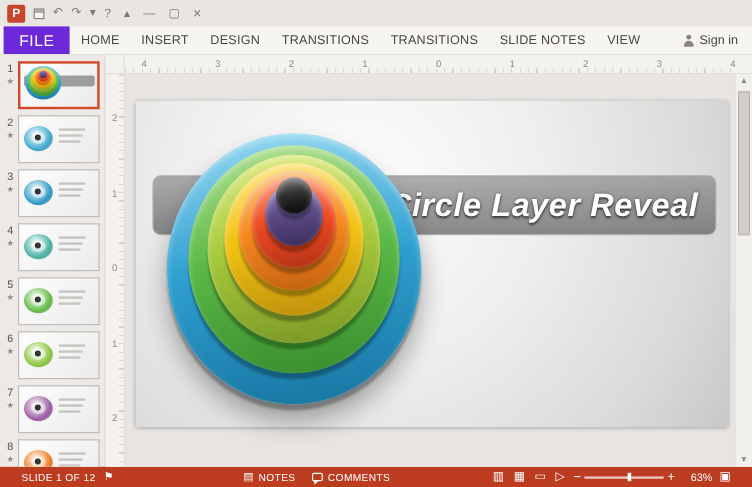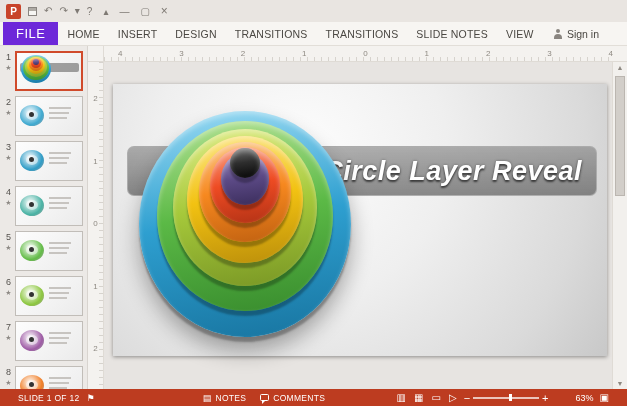--- a/index.html
+++ b/index.html
@@ -13,21 +13,21 @@
 .save-icon{width:9px;height:9px;border:1px solid #8A8580;background:linear-gradient(to bottom,#AFABA5 0 3px,#F7F6F3 3px);display:inline-block;}
 .qat-glyph{font-size:10px;line-height:1;}
 .title-text{flex:1;text-align:center;font-size:10.5px;color:#5A5650;white-space:nowrap;overflow:hidden;}
 .win-controls{display:flex;align-items:center;gap:11px;color:#7E7973;font-size:10px;padding-right:2px;}
 .win-controls .close{font-size:12px;}
 
 .tabrow{height:24px;background:#F7F5F2;display:flex;align-items:stretch;flex:0 0 auto;border-bottom:1px solid #E2DED8;}
 .file-tab{background:#6d28d9;color:#fff;font-size:13px;display:flex;align-items:center;padding:0 13px;margin-left:3px;letter-spacing:.5px;}
 .tabs{display:flex;align-items:center;}
 .tab{display:flex;align-items:center;padding:0 9px;font-size:10.5px;color:#4A4742;letter-spacing:.2px;cursor:default;}
-.signin{margin-left:auto;display:flex;align-items:center;gap:4px;padding-right:28px;font-size:10.5px;color:#4A4742;}
+.signin{margin-left:auto;display:flex;align-items:center;gap:4px;padding-right:12px;font-size:10.5px;color:#4A4742;}
 .person-icon{width:10px;height:10px;position:relative;display:inline-block;}
 .person-icon::before{content:"";position:absolute;left:3px;top:0;width:4px;height:4px;border-radius:50%;background:#8A8580;}
 .person-icon::after{content:"";position:absolute;left:1px;top:5px;width:8px;height:5px;border-radius:4px 4px 0 0;background:#8A8580;}
 
 .bodyrow{flex:1;display:flex;min-height:0;}
 .thumbs{width:88px;flex:0 0 auto;background:#ECE9E6;border-right:1px solid #D8D4CF;padding-top:5px;overflow:hidden;}
 .thumb-item{display:flex;height:40px;margin:0 4px 5px 2px;}
 .thumb-meta{width:13px;flex:0 0 auto;display:flex;flex-direction:column;align-items:center;padding-top:1px;}
 .thumb-num{font-size:9px;color:#55524E;}
 .thumb-star{font-size:7px;color:#8D8984;margin-top:2px;}
@@ -66,21 +66,21 @@
 .sb-btn{display:flex;align-items:center;gap:4px;font-size:8.5px;letter-spacing:.3px;margin-right:14px;}
 .bubble-icon{width:9px;height:7px;border:1px solid #fff;border-radius:1.5px;position:relative;display:inline-block;}
 .bubble-icon::after{content:"";position:absolute;left:1px;bottom:-3.5px;width:0;height:0;border:2px solid transparent;border-top-color:#fff;border-left-color:#fff;}
 .notes-glyph{font-size:9px;}
 .sb-flex{flex:1;}
 .sb-view{font-size:10px;margin:0 4px;}
 .zoom-out,.zoom-in{font-size:11px;margin:0 3px;}
 .zoom-slider{width:66px;height:9px;position:relative;}
 .zoom-track{position:absolute;left:0;right:0;top:4px;height:1.5px;background:rgba(255,255,255,.7);}
 .zoom-thumb{position:absolute;left:54%;top:1px;width:3px;height:7px;background:#fff;}
-.zoom-level{width:26px;text-align:right;font-size:9px;margin:0 4px 0 16px;}
+.zoom-level{width:26px;text-align:right;font-size:9px;margin:0 4px 0 2px;}
 .fit-icon{font-size:10px;margin-left:2px;}
 </style>
 </head>
 <body>
 
 <div class="window">
 
   <div class="titlebar">
     <div class="app-icon">P</div>
     <div class="qat">

